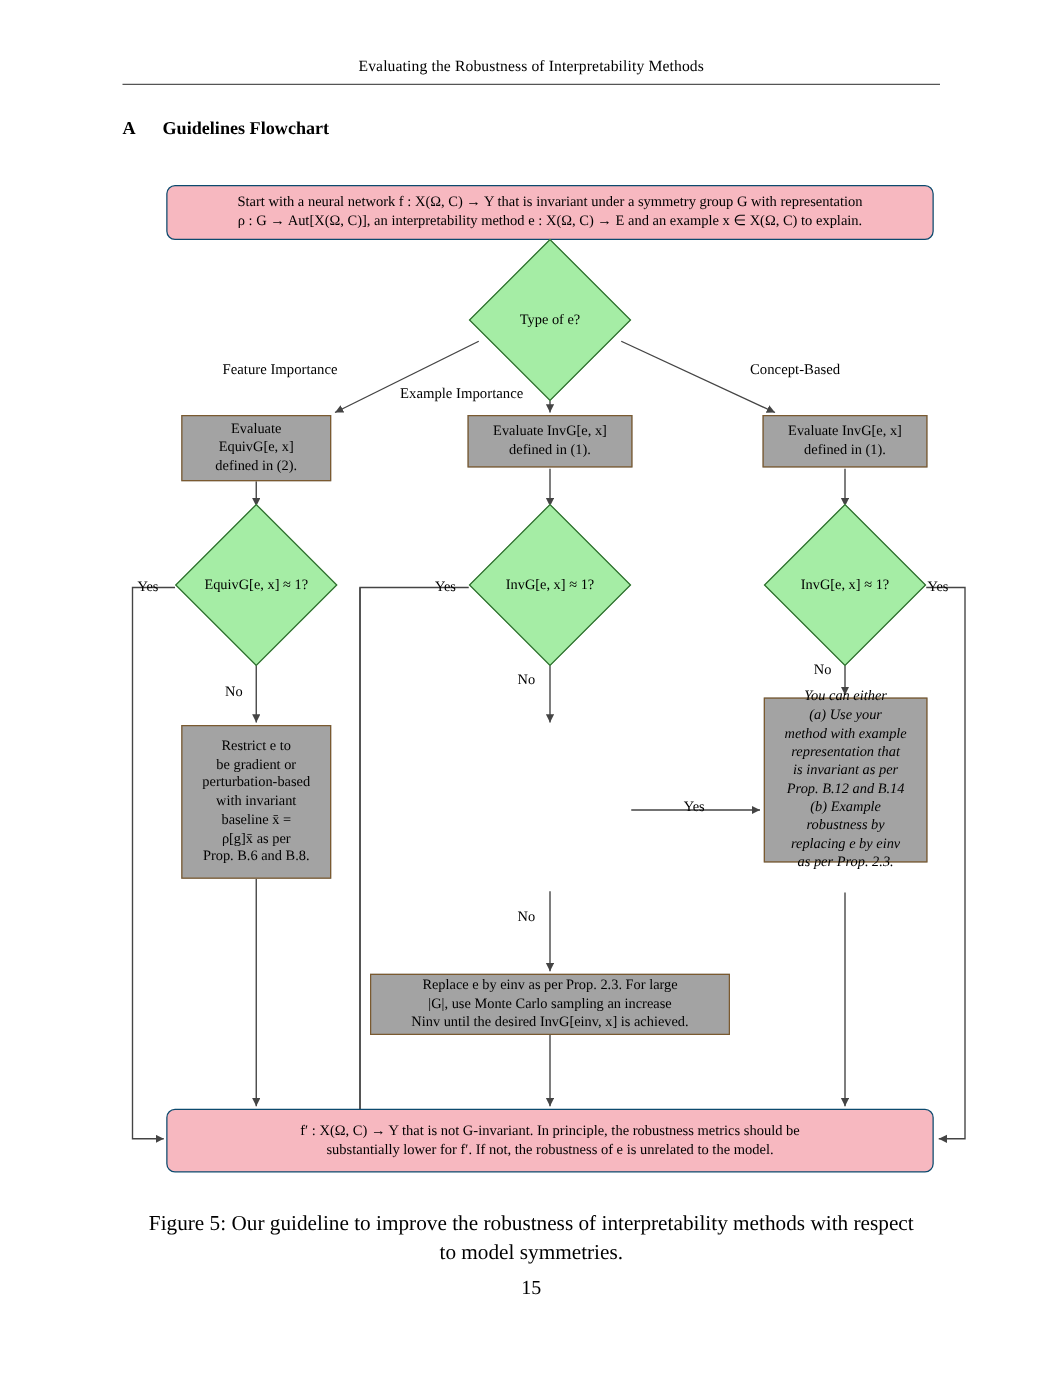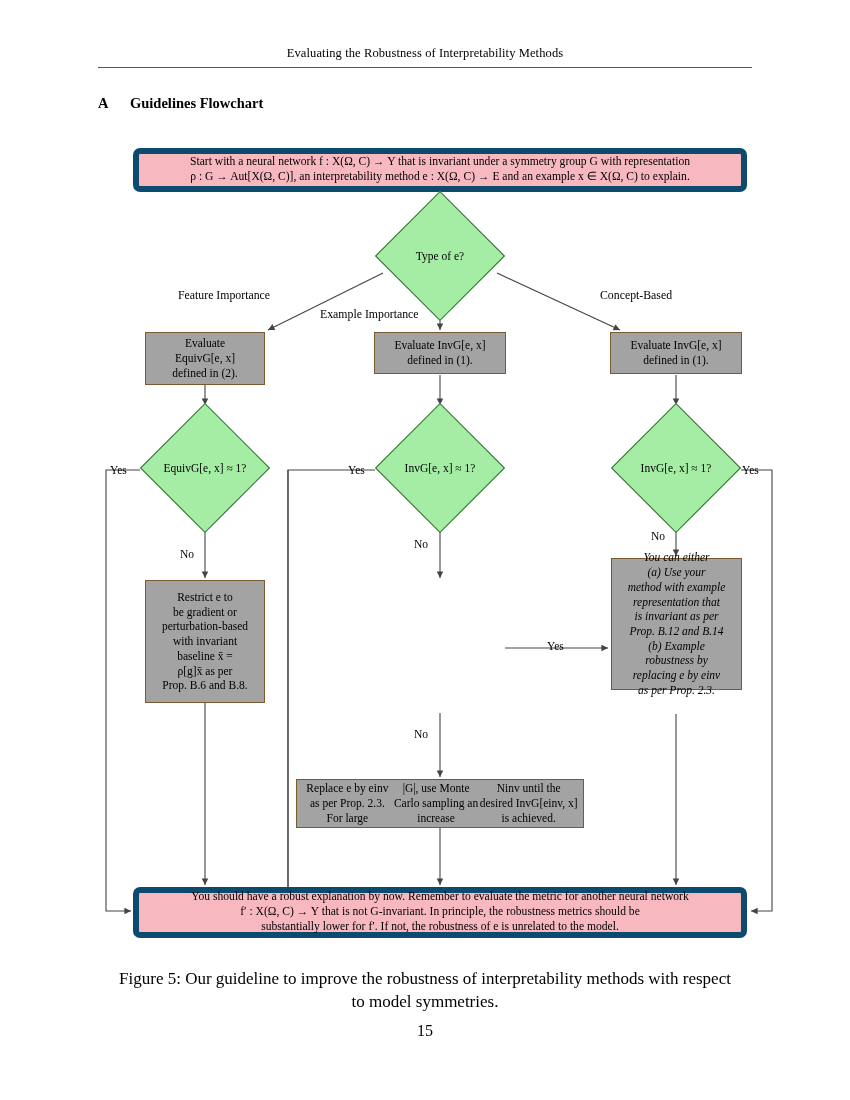--- a/index.html
+++ b/index.html
@@ -42,21 +42,21 @@
     text-align:center;
     line-height:1.28;
   }
   .box{
     border:1px solid #7a5a30;
     background:#a3a3a3;
     font-size:11.5px;
     padding:3px 5px;
   }
   .pink{
-    border:6px solid #0c4a6e;
+    border:1px solid #0c4a6e;
     background:#f7b8c0;
     border-radius:7px;
     font-size:11.6px;
     padding:4px 8px;
   }
   .diamond-wrap{position:absolute;}
   .diamond-shape{
     position:absolute;left:0;top:0;width:100%;height:100%;
     background:#a5eda5;
     border:1px solid #2d6b2d;
@@ -214,28 +214,27 @@
       <div>method with example</div>
       <div>representation that</div>
       <div>is invariant as per</div>
       <div>Prop. B.12 and B.14</div>
       <div>(b) Example</div>
       <div>robustness by</div>
       <div>replacing e by einv</div>
       <div>as per Prop. 2.3.</div>
     </div>
 
-    <div class="node box" style="left:296px;top:779px;width:288px;height:49px;flex-direction:row;">
+    <div class="node box" style="left:296px;top:779px;width:288px;height:49px;flex-direction:column;">
       <div>Replace e by einv as per Prop. 2.3. For large</div>
       <div>|G|, use Monte Carlo sampling an increase</div>
       <div>Ninv until the desired InvG[einv, x] is achieved.</div>
     </div>
 
     <div class="node pink" style="left:133px;top:887px;width:614px;height:51px;flex-direction:column;">
-      <div>You should have a robust explanation by now. Remember to evaluate the metric for another neural network</div>
       <div>f′ : X(Ω, C) → Y that is not G-invariant. In principle, the robustness metrics should be</div>
       <div>substantially lower for f′. If not, the robustness of e is unrelated to the model.</div>
     </div>
 
   </div>
 
   <div class="caption">Figure 5: Our guideline to improve the robustness of interpretability methods with respect to model symmetries.</div>
 
   <div class="folio">15</div>
 

